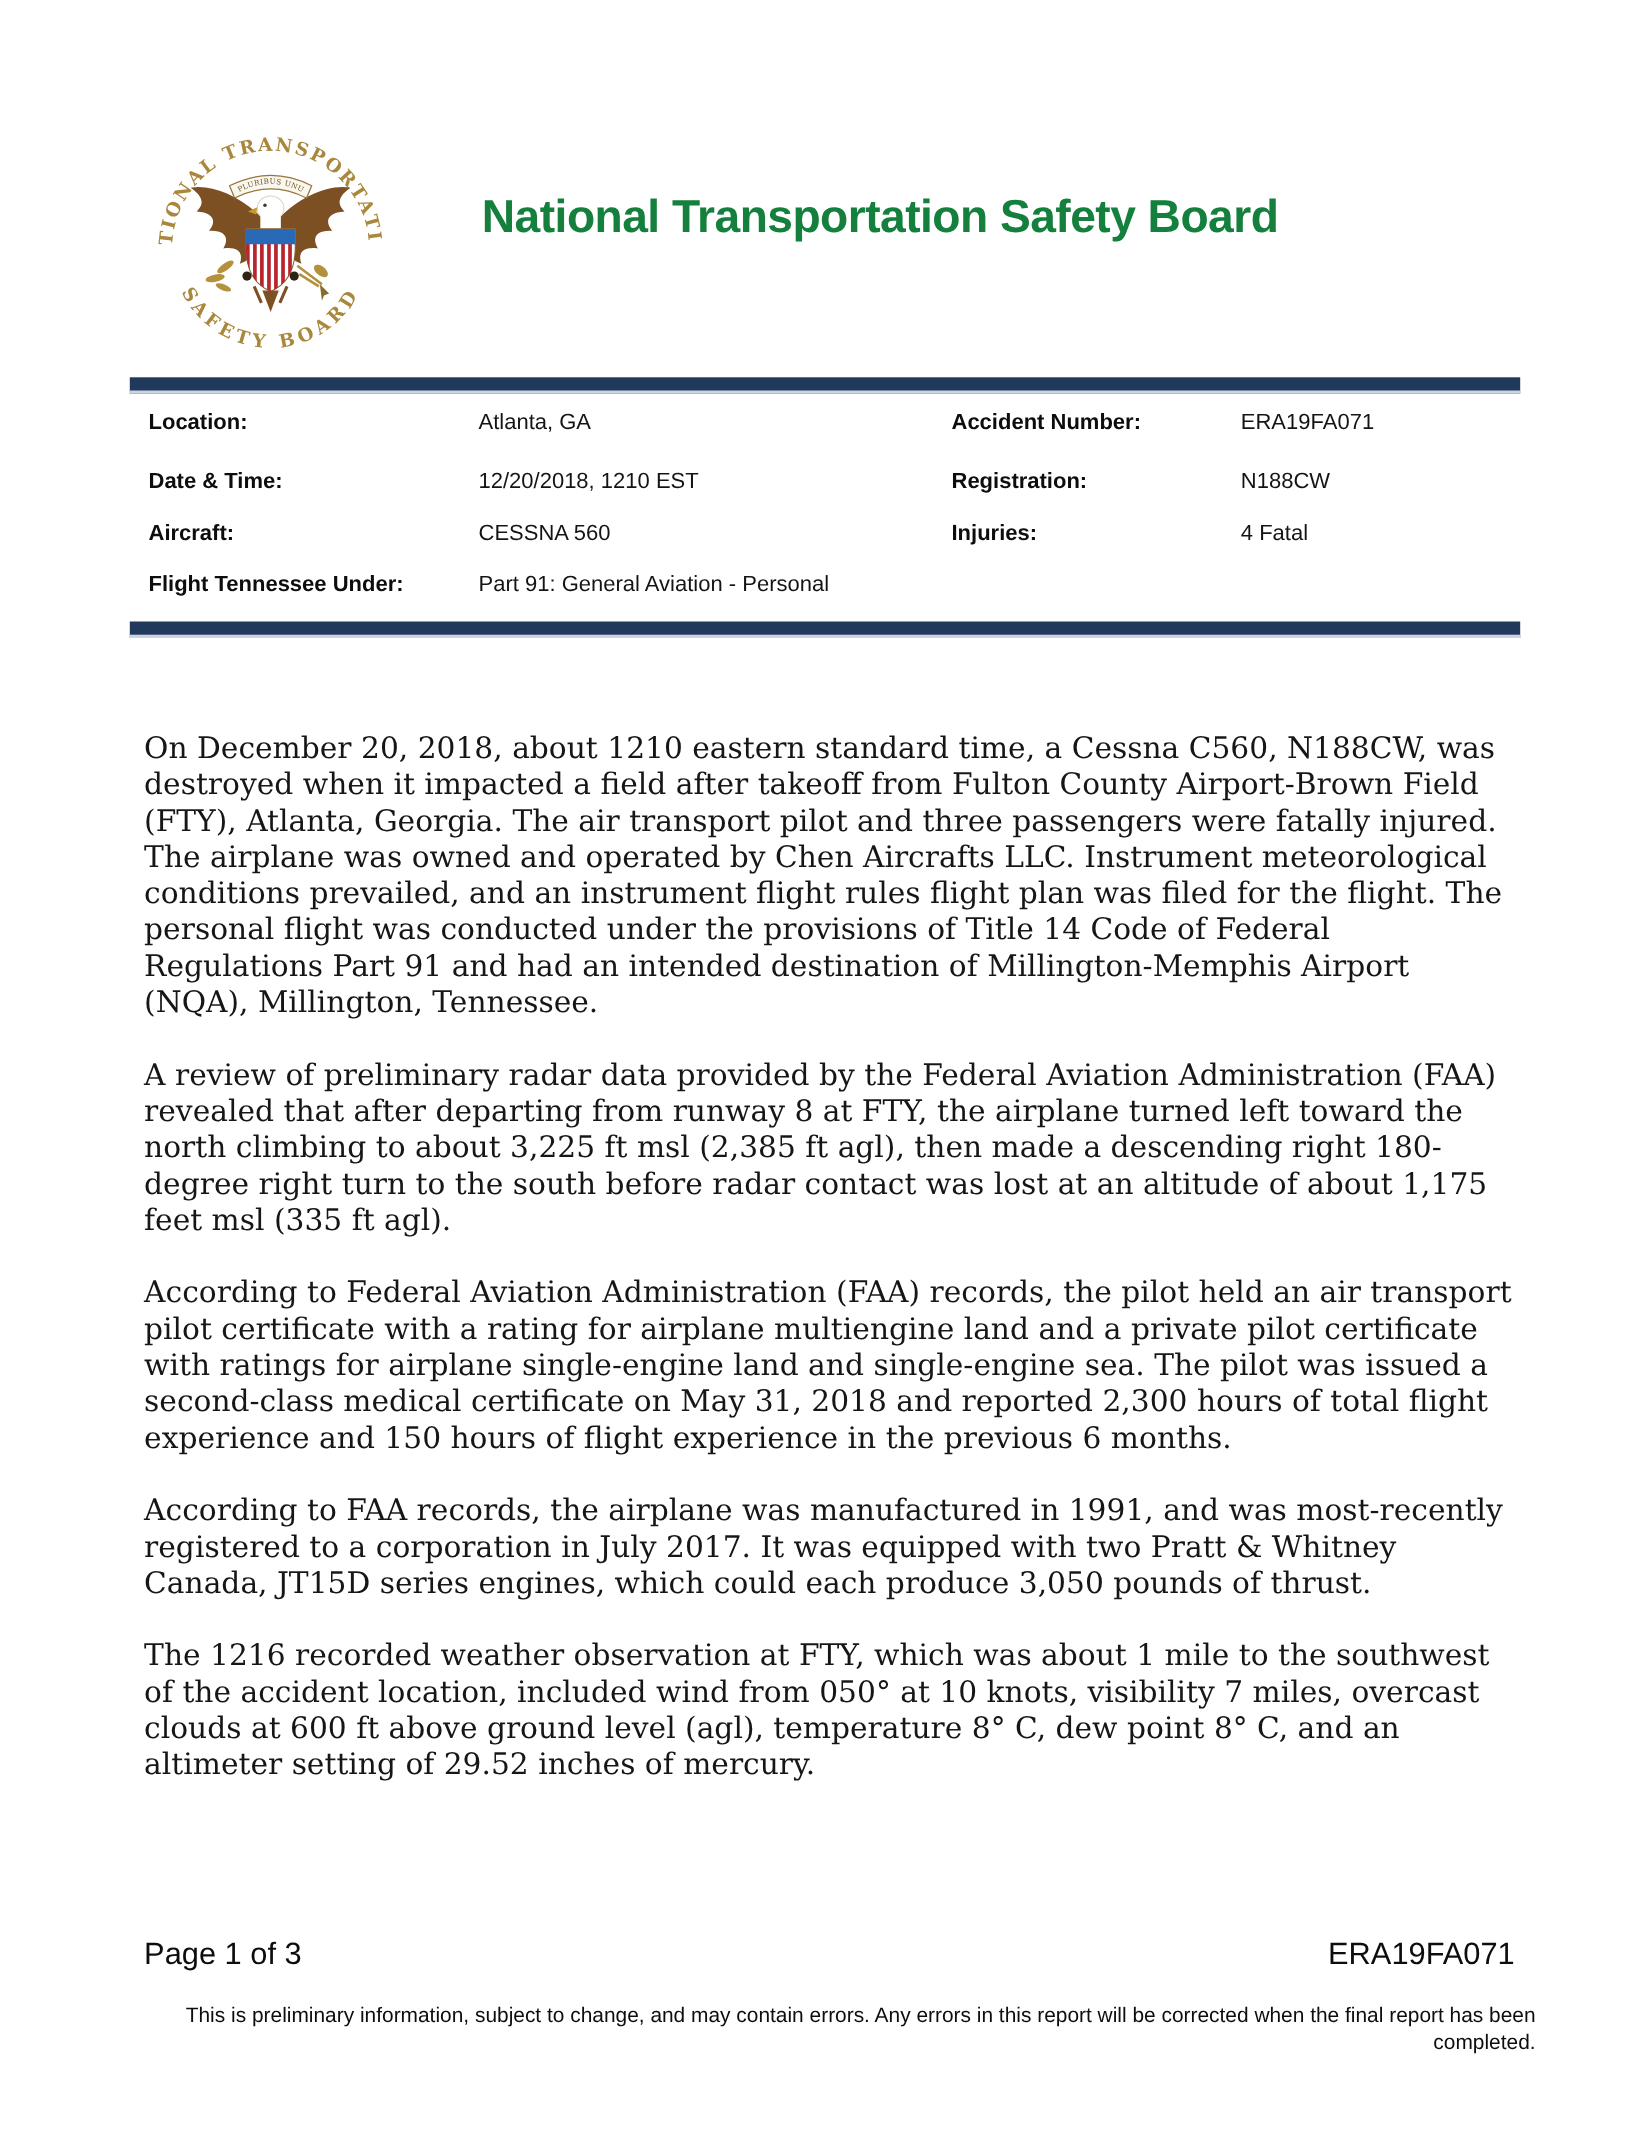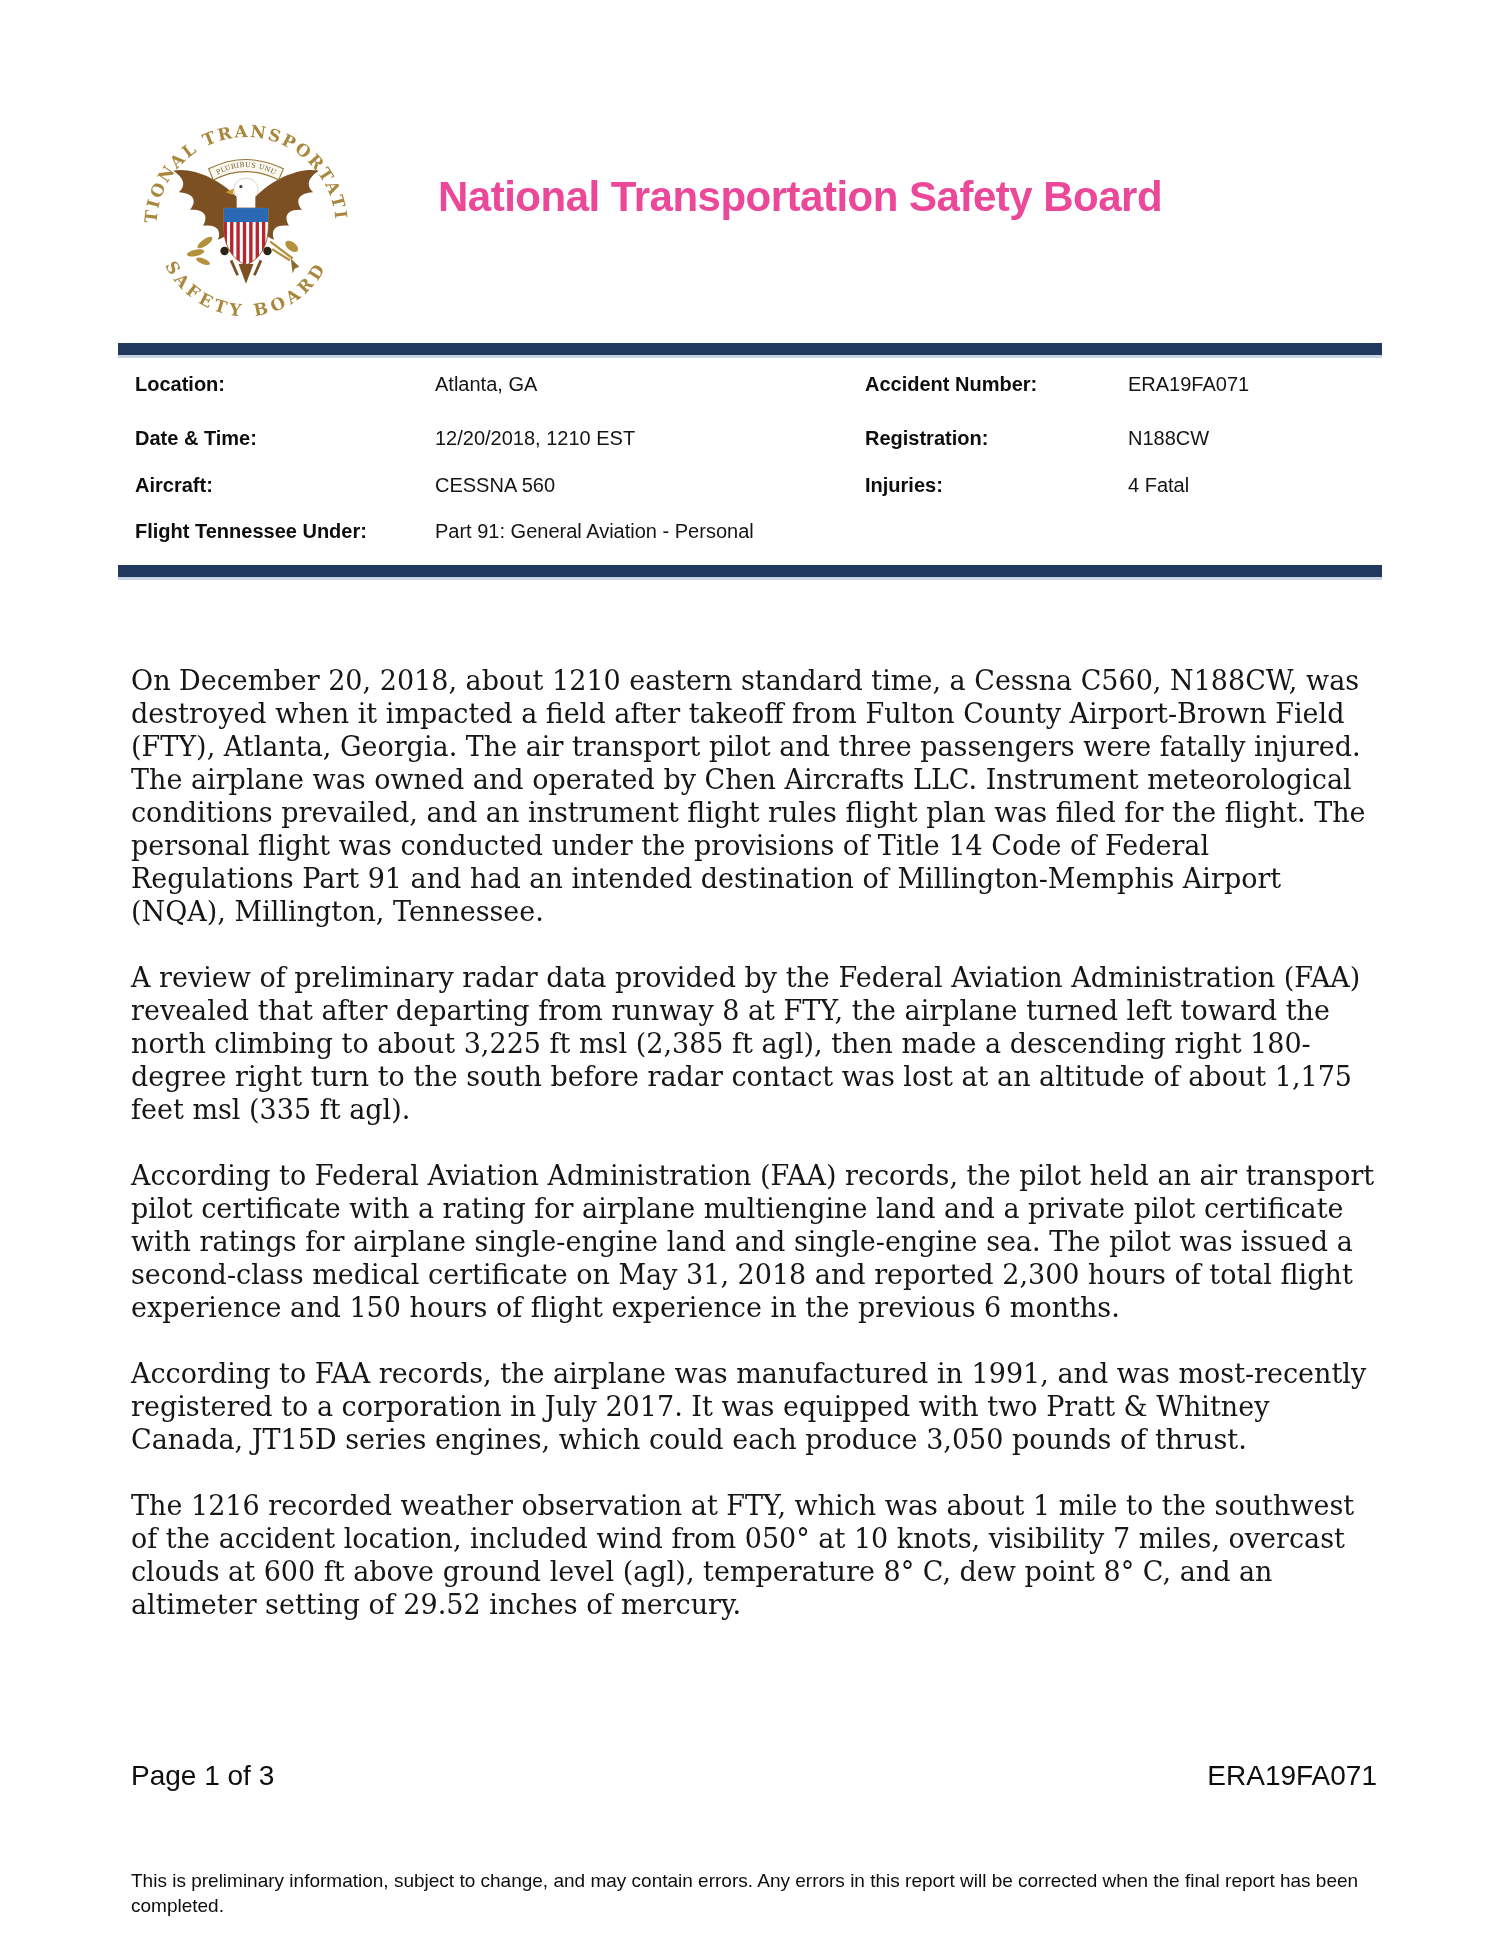--- a/index.html
+++ b/index.html
@@ -7,21 +7,21 @@
     position:relative; width:1500px; height:1941px;
     background:#ffffff; overflow:hidden;
     font-family:"Liberation Sans", sans-serif; color:#111;
   }
 
   
   .seal { position:absolute; left:134px; top:110px; width:224px; height:226px; }
   .title-block { position:absolute; left:438px; top:168px; }
   .title-line {
     font-size:42px; font-weight:bold; line-height:57px;
-    color:#ec4899; letter-spacing:-0.5px; white-space:nowrap;
+    color:#15803d; letter-spacing:-0.5px; white-space:nowrap;
   }
 
   
   .bar {
     position:absolute; left:118px; width:1264px; height:12px;
     background:#20395c; border-bottom:3px solid #c9d5e4;
   }
   .bar.top { top:343px; }
   .bar.bottom { top:565px; }
 
@@ -39,22 +39,22 @@
   }
   .body-text p { margin:0 0 33px 0; }
 
   
   .footer-row {
     position:absolute; left:131px; top:1760px; width:1246px;
     display:flex; justify-content:space-between;
     font-size:28px; color:#0d0d0d;
   }
   .disclaimer {
-    position:absolute; left:131px; top:1868px; width:1265px;
-    font-size:19px; line-height:25px; color:#0d0d0d;
+    position:absolute; left:131px; top:1820px; width:1265px;
+    font-size:19px; line-height:25px; color:#0d0d0d;text-align:right;
   }
 </style>
 </head>
 <body>
 
 <div class="page">
 
   <svg class="seal" viewBox="0 0 240 240" aria-hidden="true">
     <defs>
       <path id="arcT" d="M 24 124 A 96 96 0 0 1 216 124"></path>

